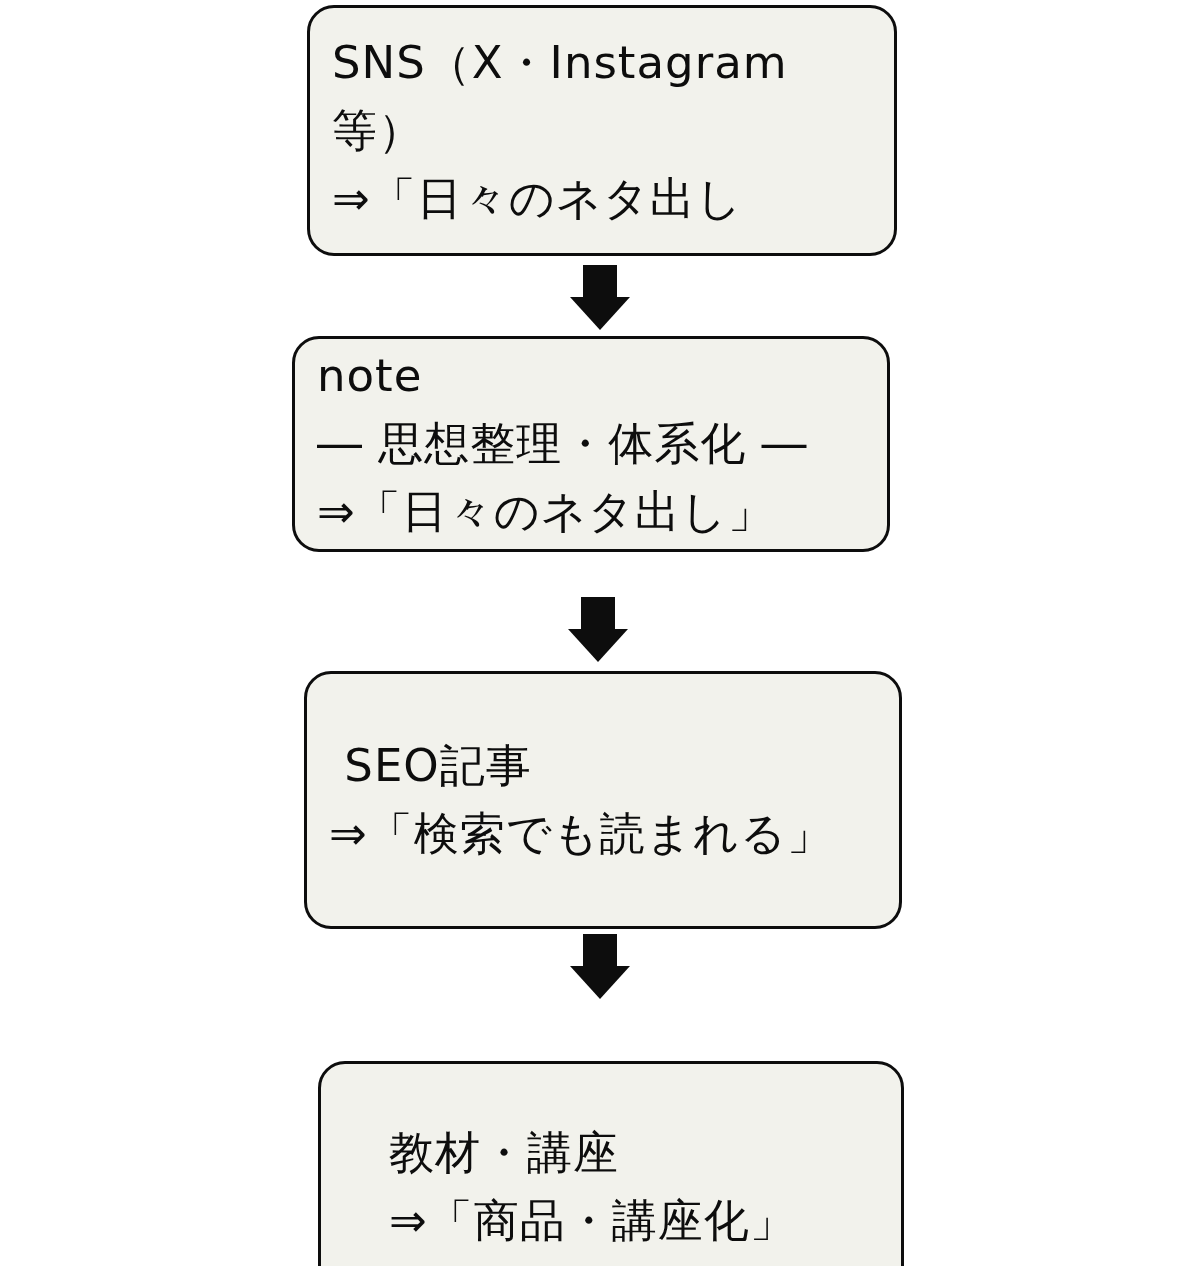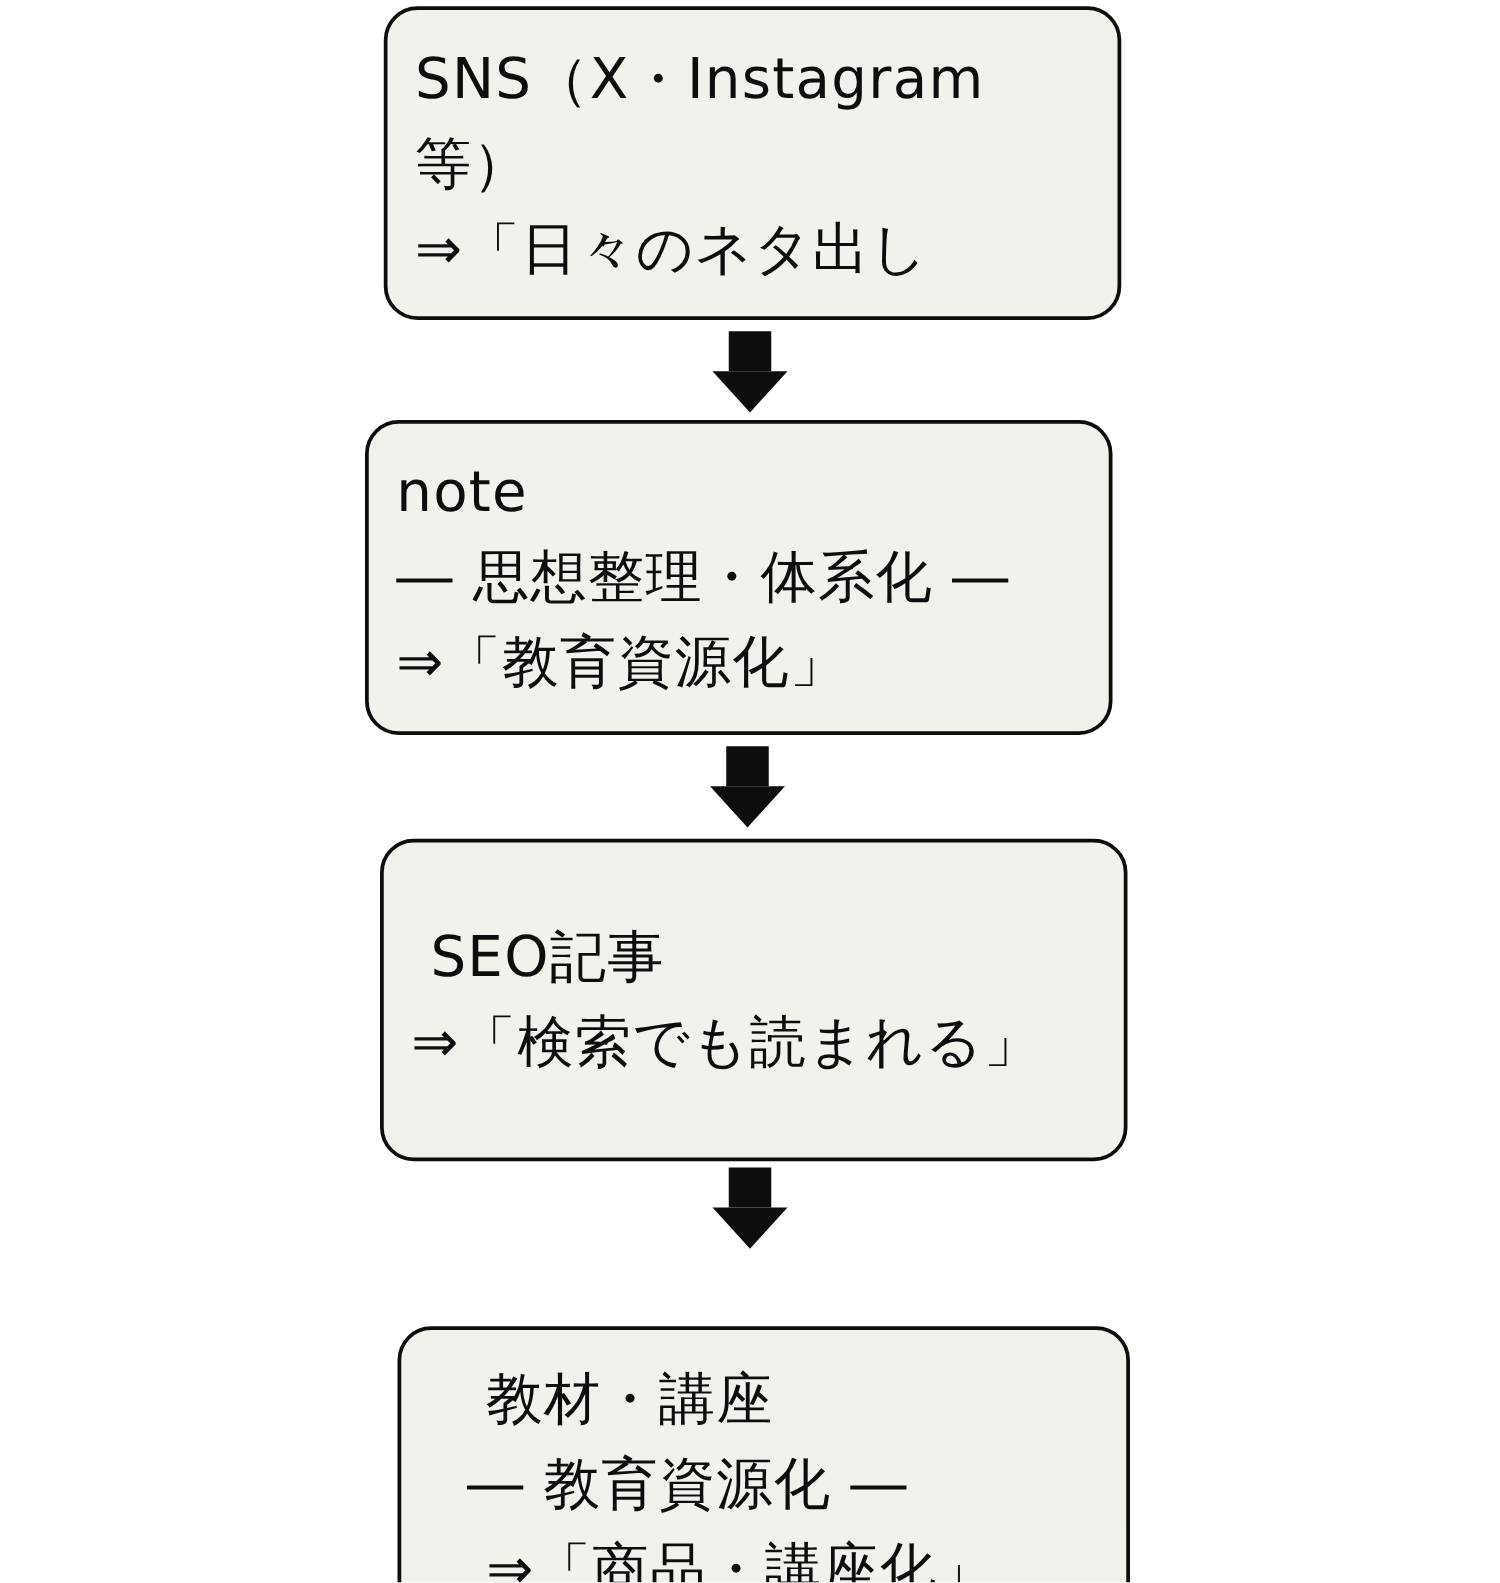--- a/index.html
+++ b/index.html
@@ -28,21 +28,21 @@
     padding: 12px 22px;
     font-size: 45px;
     line-height: 68px;
     white-space: pre-wrap;
     letter-spacing: 1px;
   }
   .node .line {
     white-space: pre-wrap;
   }
   #node-0 { left: 307px; top: 5px;    width: 590px; height: 251px; }
-  #node-1 { left: 292px; top: 336px;  width: 598px; height: 252px; }
+  #node-1 { left: 292px; top: 336px;  width: 598px; height: 216px; }
   #node-2 { left: 304px; top: 671px;  width: 598px; height: 258px; }
   #node-3 { left: 318px; top: 1061px; width: 586px; height: 252px; }
 
   .arrow {
     position: absolute;
     width: 60px;
     height: 65px;
   }
   .arrow .shaft {
     width: 34px;
@@ -72,37 +72,36 @@
   </div>
 
   <div class="arrow" id="arrow-0">
     <div class="shaft"></div>
     <div class="head"></div>
   </div>
 
   <div class="node" id="node-1">
     <div class="line">note</div>
     <div class="line">― 思想整理・体系化 ―</div>
-    <div class="line">⇒「教育資源化」</div>
+    <div class="line">⇒「日々のネタ出し」</div>
   </div>
 
   <div class="arrow" id="arrow-1">
     <div class="shaft"></div>
     <div class="head"></div>
   </div>
 
   <div class="node" id="node-2">
     <div class="line"> SEO記事</div>
     <div class="line">⇒「検索でも読まれる」</div>
   </div>
 
   <div class="arrow" id="arrow-2">
     <div class="shaft"></div>
     <div class="head"></div>
   </div>
 
   <div class="node" id="node-3">
     <div class="line">　教材・講座</div>
-    <div class="line">  ― 教育資源化 ―</div>
     <div class="line">　⇒「商品・講座化」</div>
   </div>
 
 </div>
 
 </body></html>

